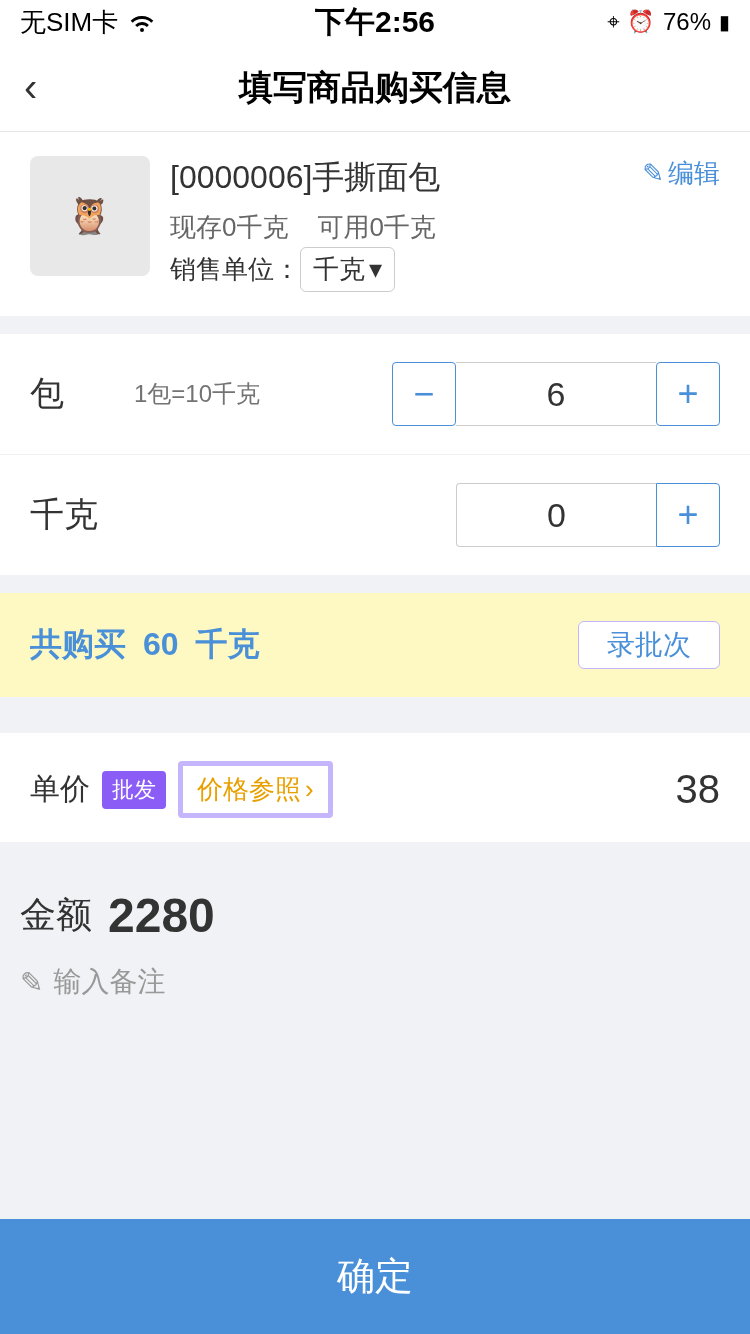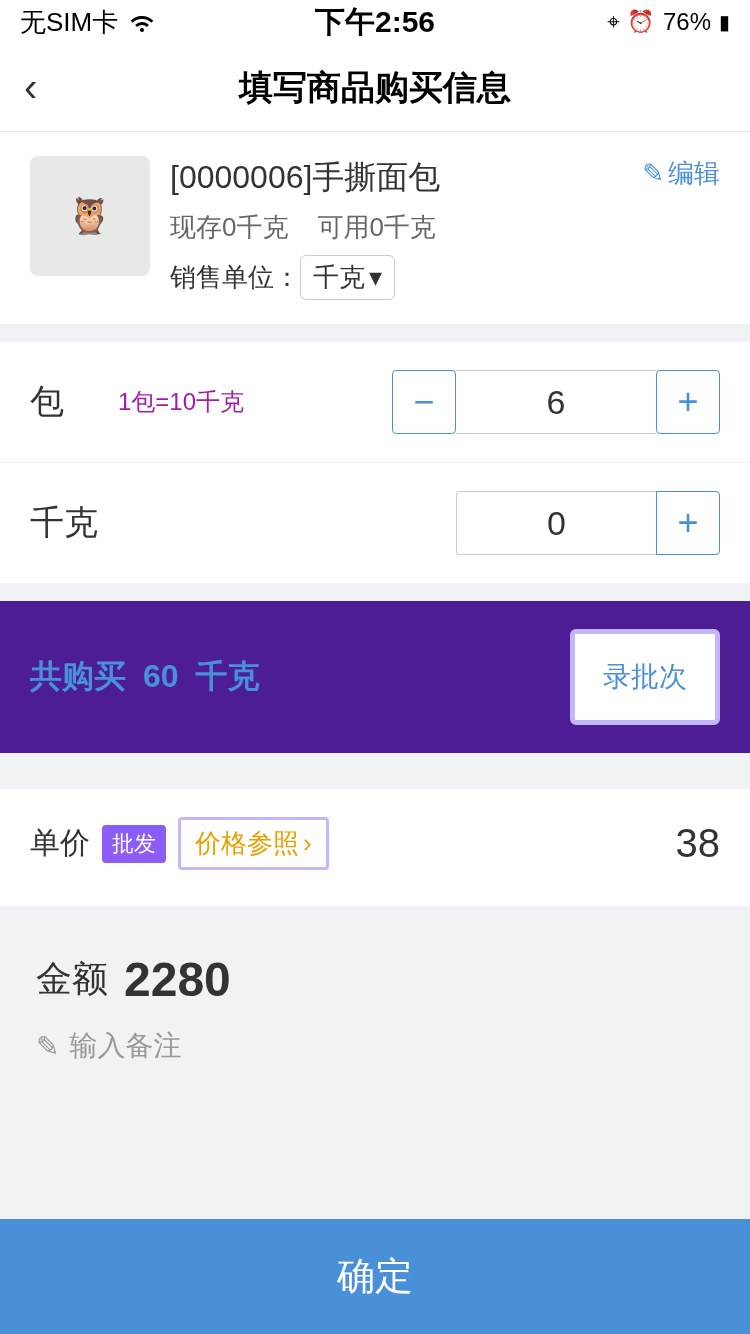--- a/index.html
+++ b/index.html
@@ -102,21 +102,21 @@
     }
     .product-name {
       font-size: 32px;
       color: #333;
       font-weight: 500;
       margin-bottom: 10px;
     }
     .product-stock {
       font-size: 26px;
       color: #666;
-      margin-bottom: 10px;
+      margin-bottom: 2px;
     }
     .product-unit {
       display: flex;
       align-items: center;
       gap: 0;
       font-size: 26px;
       color: #333;
     }
     .unit-select {
       border: 1px solid #ccc;
@@ -159,22 +159,22 @@
     .quantity-row:last-child {
       border-bottom: none;
     }
     .qty-label {
       font-size: 34px;
       color: #333;
       min-width: 80px;
     }
     .qty-hint {
       font-size: 24px;
-      color: #a21caf;
-      margin-left: 8px;
+      color: #737373;
+      margin-left: 24px;
       flex: 1;
     }
     .qty-controls {
       display: flex;
       align-items: center;
       gap: 0;
     }
     .qty-btn {
       width: 64px;
       height: 64px;
@@ -195,49 +195,49 @@
       border-left: none;
       border-right: none;
       text-align: center;
       font-size: 34px;
       color: #333;
       background: #fff;
     }
 
     
     .total-section {
-      background: #4c1d95;
+      background: #fef9c3;
       padding: 28px 30px;
       display: flex;
       align-items: center;
       justify-content: space-between;
       margin-bottom: 18px;
     }
     .total-text {
       font-size: 32px;
       color: #333;
     }
     .total-text span {
       color: #4a90d9;
       font-weight: 600;
     }
     .batch-btn {
-      border: 5px solid #c4b5fd;
+      border: 1px solid #c4b5fd;
       color: #4a90d9;
       background: #fff;
       font-size: 28px;
-      padding: 24px 28px;
+      padding: 4px 28px;
       border-radius: 6px;
       cursor: pointer;
     }
 
     
     .price-section {
       background: #fff;
-      padding: 28px 30px 20px 30px;
+      padding: 28px 30px 8px 30px;
       margin-bottom: 18px;
     }
     .price-row {
       display: flex;
       align-items: center;
       justify-content: space-between;
       margin-bottom: 16px;
     }
     .price-label {
       display: flex;
@@ -247,41 +247,41 @@
       color: #333;
     }
     .price-tag {
       background: #8b5cf6;
       color: #fff;
       font-size: 22px;
       padding: 4px 10px;
       border-radius: 4px;
     }
     .price-ref-btn {
-      border: 3px solid #c4b5fd;
+      border: 5px solid #c4b5fd;
       color: #e8a000;
       background: #fff;
       font-size: 26px;
       padding: 6px 14px;
       border-radius: 4px;
       display: flex;
       align-items: center;
       gap: 4px;
       cursor: pointer;
     }
     .price-value {
       font-size: 40px;
       color: #333;
       font-weight: 500;
     }
 
     
     .amount-section {
       background: #f0f2f5;
-      padding: 28px 30px 20px 36px;
+      padding: 28px 30px 20px 20px;
       margin-bottom: 0;
     }
     .amount-row {
       display: flex;
       align-items: center;
       gap: 16px;
       margin-bottom: 20px;
     }
     .amount-label {
       font-size: 36px;

